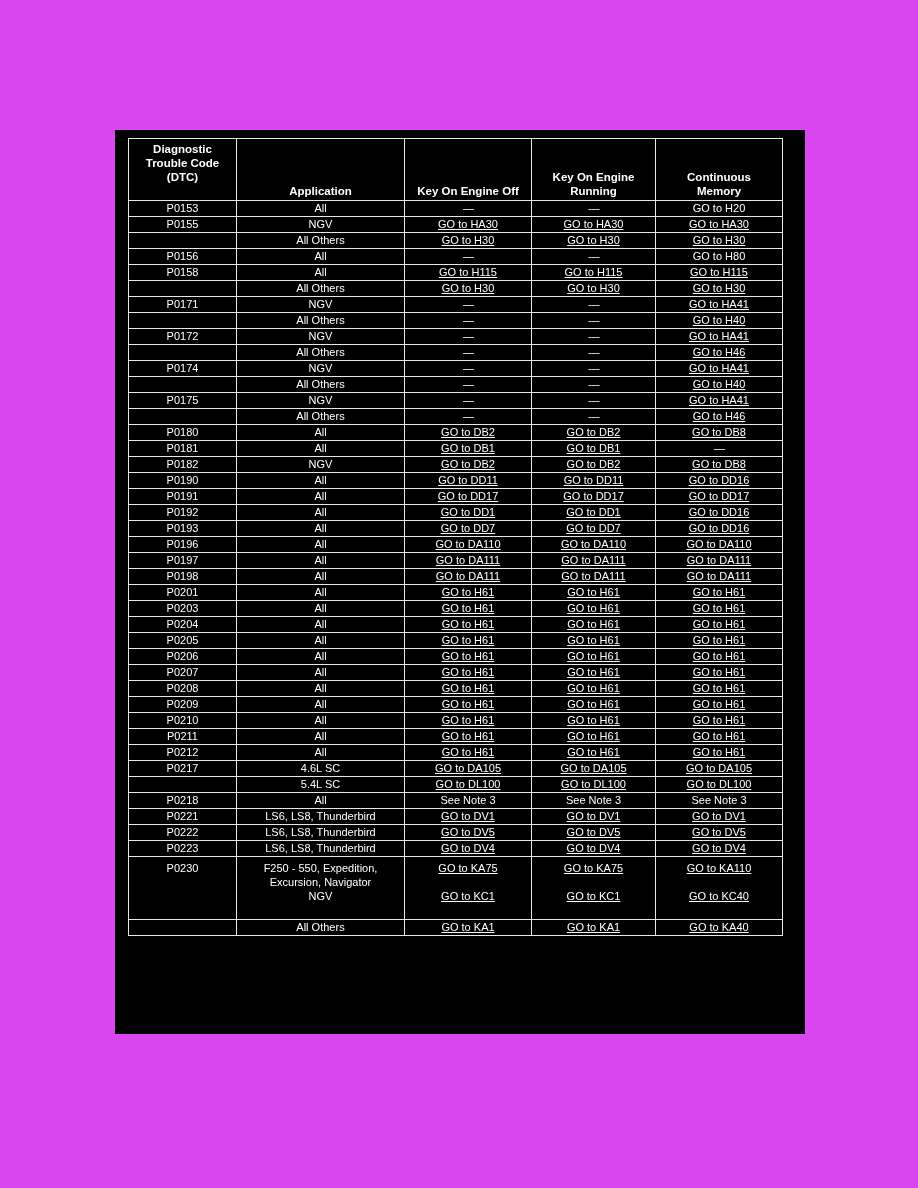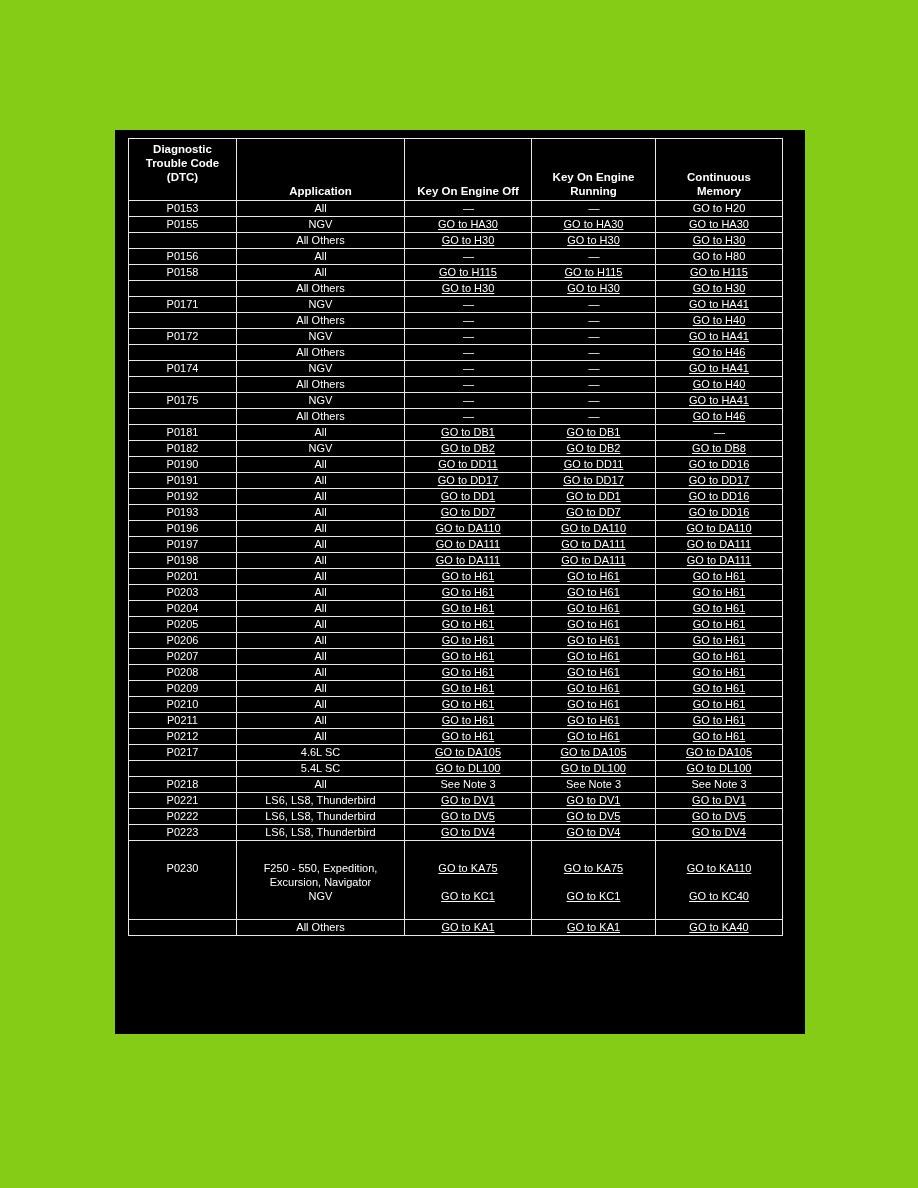--- a/index.html
+++ b/index.html
@@ -11,21 +11,21 @@
   body {
     width: 918px;
     height: 1188px;
     font-family: "Liberation Sans", sans-serif;
     overflow: hidden;
   }
   #page {
     position: relative;
     width: 918px;
     height: 1188px;
-    background: #84cc16;
+    background: #d946ef;
   }
   #panel {
     position: absolute;
     left: 115px;
     top: 130px;
     width: 690px;
     height: 904px;
     background: #000000;
   }
   #table-wrap {
@@ -70,21 +70,21 @@
   }
   table.dtc thead th.hdr-dtc {
     vertical-align: top;
     padding-top: 3px;
   }
   table.dtc thead th .hline { display: block; }
 
   table.dtc td.tall {
     height: 58px;
     vertical-align: top;
-    padding-top: 20px;
+    padding-top: 4px;
   }
   table.dtc td.tall .ml { display: block; line-height: 14px; white-space: normal; }
   table.dtc td.tall .gap { display: block; height: 14px; }
 
   .u { text-decoration: underline; text-underline-offset: 1px; }
   .dash { letter-spacing: -1px; }
 </style>
 </head>
 <body>
 
@@ -211,20 +211,27 @@
               <td><span class="u">GO to HA41</span></td>
             </tr>
             <tr>
               <td>&nbsp;</td>
               <td><span>All Others</span></td>
               <td><span class="dash">—</span></td>
               <td><span class="dash">—</span></td>
               <td><span class="u">GO to H46</span></td>
             </tr>
             <tr>
+              <td><span>P0180</span></td>
+              <td><span>All</span></td>
+              <td><span class="u">GO to DB2</span></td>
+              <td><span class="u">GO to DB2</span></td>
+              <td><span class="u">GO to DB8</span></td>
+            </tr>
+            <tr>
               <td><span>P0181</span></td>
               <td><span>All</span></td>
               <td><span class="u">GO to DB1</span></td>
               <td><span class="u">GO to DB1</span></td>
               <td><span class="dash">—</span></td>
             </tr>
             <tr>
               <td><span>P0182</span></td>
               <td><span>NGV</span></td>
               <td><span class="u">GO to DB2</span></td>

